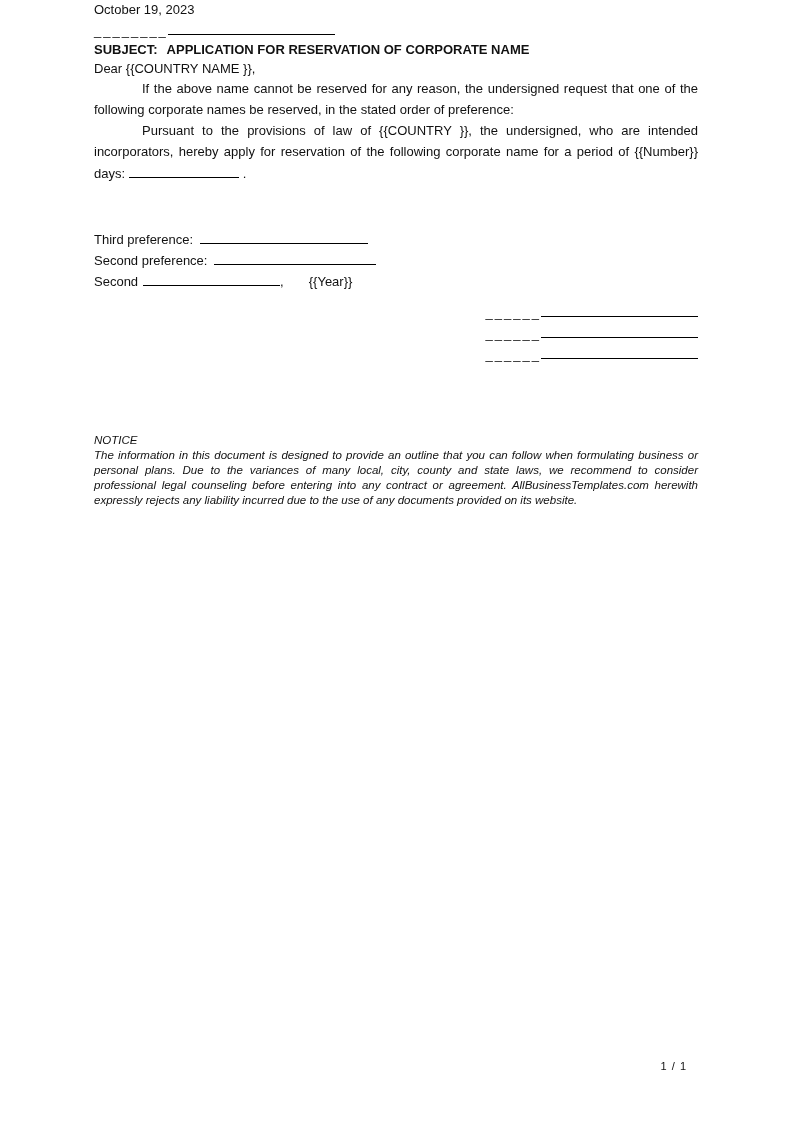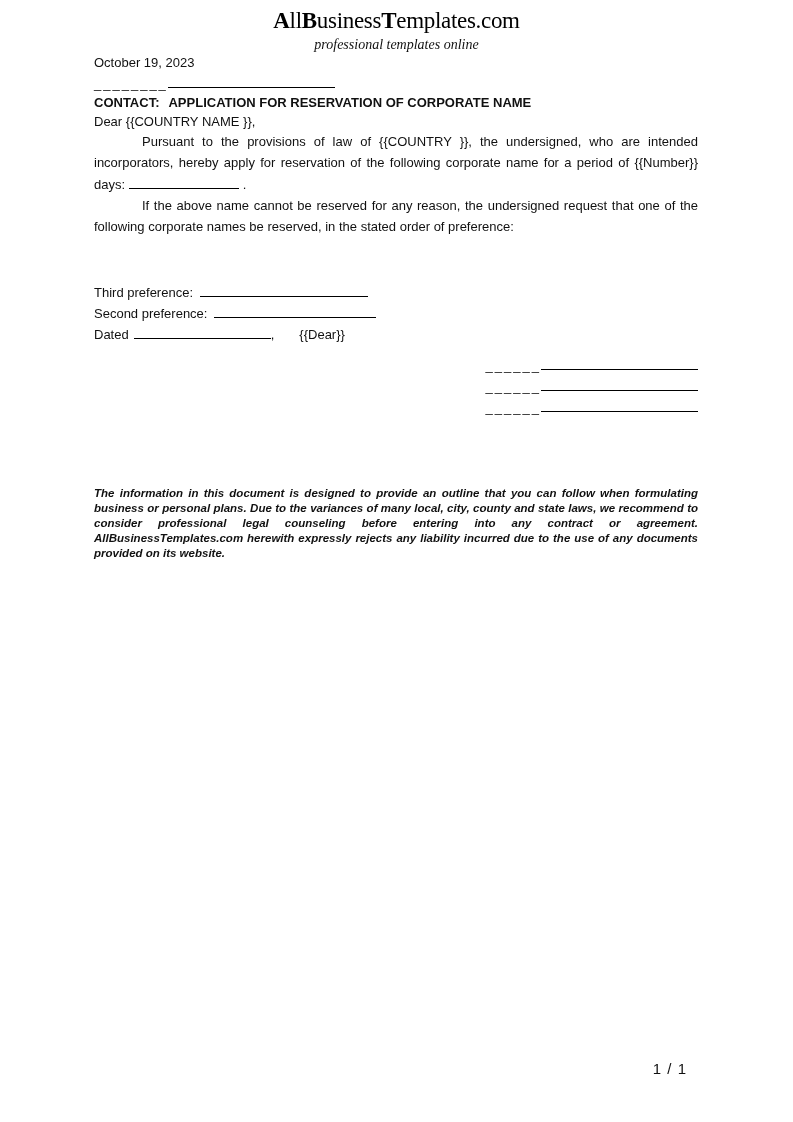--- a/index.html
+++ b/index.html
@@ -45,68 +45,63 @@
   .pref-line.third{margin-top:44px;}
   .pref-blank{margin-left:7px;}
   .dated-line{margin-top:45px;margin-left:48px;}
   .dated-blank{margin-left:5px;}
   .year-ph{margin-left:25px;}
   .sig-line{margin-top:46px;margin-left:142px;white-space:nowrap;text-align:right;}
   .sig-line.first{margin-top:10px;}
   
   .notice{margin-top:69px;font-style:italic;font-size:11.5px;line-height:15px;color:#111;}
   .notice-title{font-style:italic;}
-  .notice-body{margin:0;text-align:justify;font-weight:bold;}
+  .notice-body{margin:0;text-align:justify;}
   
   .page-num{
     position:absolute;top:1060px;right:106px;
-    font-size:15px;color:#111;letter-spacing:1px;
+    font-size:11px;color:#111;letter-spacing:1px;
   }
 </style>
 </head>
 <body>
 
 <div class="page">
 
-  <div class="header">
-    <div class="logo">
-      <span class="seg-bold">A</span><span>ll</span><span class="seg-bold">B</span><span>usiness</span><span class="seg-bold">T</span><span>emplates.com</span>
-    </div>
-    <div class="tagline">professional templates online</div>
-  </div>
 
   <div class="content">
 
     <p class="date-line">October 19, 2023</p>
 
 
     <p class="addr-line"><span class="dashes">________</span><span class="blank-solid" style="width:167px"></span></p>
 
 
-    <p class="subject-line"><span>CONTACT:</span><span class="subject-text">APPLICATION FOR RESERVATION OF CORPORATE NAME</span></p>
+    <p class="subject-line"><span>SUBJECT:</span><span class="subject-text">APPLICATION FOR RESERVATION OF CORPORATE NAME</span></p>
 
     <p class="salutation">Dear {{COUNTRY NAME }},</p>
 
+    <p class="para"><span class="lead-indent"></span><span>If the above name cannot be reserved for any reason, the undersigned request that one of the following corporate names be reserved, in the stated order of preference:</span></p>
+
     <p class="para"><span class="lead-indent"></span><span>Pursuant to the provisions of law of {{COUNTRY }}, the undersigned, who are intended incorporators, hereby apply for reservation of the following corporate name for a period of {{Number}} days:</span> <span class="blank-solid" style="width:110px"></span><span class="p1-period">.</span></p>
-
-    <p class="para"><span class="lead-indent"></span><span>If the above name cannot be reserved for any reason, the undersigned request that one of the following corporate names be reserved, in the stated order of preference:</span></p>
 
     <p class="pref-line third"><span>Third preference:</span><span class="blank-solid pref-blank" style="width:168px"></span></p>
 
     <p class="pref-line"><span>Second preference:</span><span class="blank-solid pref-blank" style="width:162px"></span></p>
 
-    <p class="dated-line"><span>Dated</span><span class="blank-solid dated-blank" style="width:137px"></span><span>,</span><span class="year-ph">{{Dear}}</span></p>
+    <p class="dated-line"><span>Second</span><span class="blank-solid dated-blank" style="width:137px"></span><span>,</span><span class="year-ph">{{Year}}</span></p>
 
     <p class="sig-line first"><span class="dashes">______</span><span class="blank-solid" style="width:157px"></span></p>
 
     <p class="sig-line"><span class="dashes">______</span><span class="blank-solid" style="width:157px"></span></p>
 
     <p class="sig-line"><span class="dashes">______</span><span class="blank-solid" style="width:157px"></span></p>
 
     <div class="notice">
+      <div class="notice-title">NOTICE</div>
       <p class="notice-body">The information in this document is designed to provide an outline that you can follow when formulating business or personal plans. Due to the variances of many local, city, county and state laws, we recommend to consider professional legal counseling before entering into any contract or agreement. AllBusinessTemplates.com herewith expressly rejects any liability incurred due to the use of any documents provided on its website.</p>
     </div>
 
   </div>
 
   <div class="page-num">1 / 1</div>
 
 </div>
 
 </body></html>

